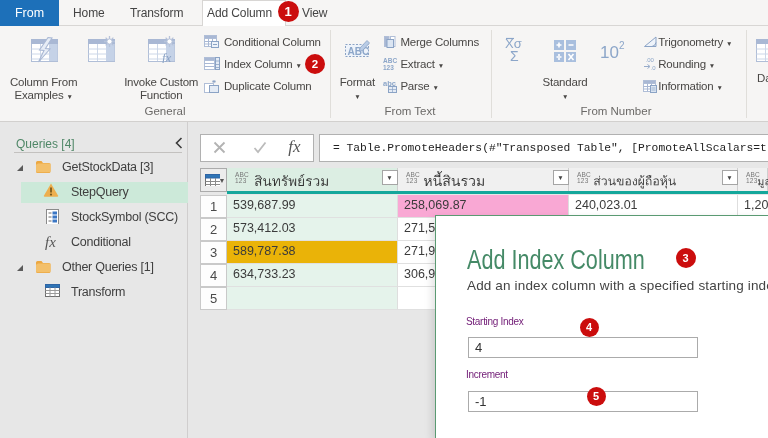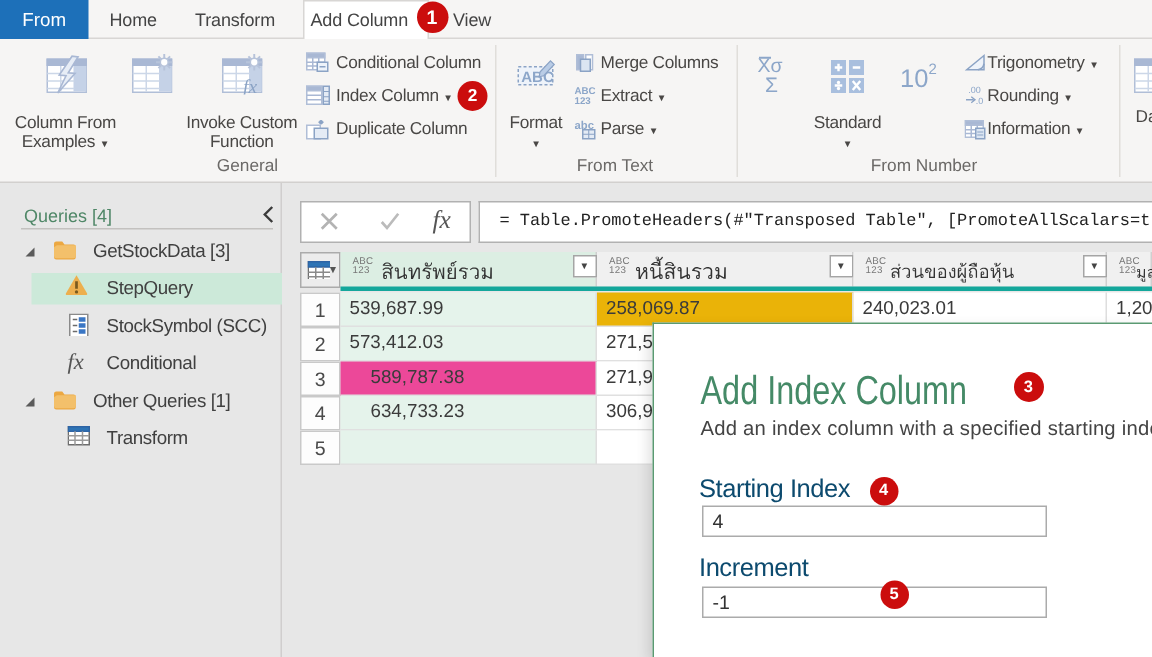--- a/index.html
+++ b/index.html
@@ -7,21 +7,21 @@
 .tabtx{position:absolute;top:0;height:26px;line-height:26px;font-size:12px;color:#444;letter-spacing:-0.1px;white-space:nowrap}
 .bigbtn{position:absolute;top:31px;width:70px;text-align:center}
 .bigtx{font-size:11.5px;color:#494745;line-height:12.5px;margin-top:0;letter-spacing:-0.2px;white-space:nowrap}
 .smrow{position:absolute;height:16px;font-size:11.5px;color:#494745;letter-spacing:-0.2px;white-space:nowrap}
 .glabel{position:absolute;top:105px;font-size:11.5px;color:#6b6967;text-align:center}
 .sep{position:absolute;top:30px;height:88px;width:1px;background:#e0deda}
 .qtx{font-size:12.5px;color:#404040;letter-spacing:-0.25px;white-space:nowrap}
 .hdcell{position:absolute;top:168px;height:23px;border-right:1px solid #cfcfcf}
 .fbtn{position:absolute;top:2px;width:16px;height:15px;background:#fff;border:1px solid #a5a5a5;font-size:6.5px;color:#444;line-height:13.5px;text-align:center}
 .cell{position:absolute;height:23px;font-size:12.5px;color:#3b3b3b;line-height:21.5px;white-space:nowrap;overflow:hidden}
-.dlab{position:absolute;font-size:17px;color:#0c4a6e;letter-spacing:-0.3px}
+.dlab{position:absolute;font-size:10px;color:#701a75;letter-spacing:-0.3px}
 .dinput{position:absolute;left:468px;width:230px;height:21px;background:#fff;border:1px solid #ababab;font-size:13px;color:#333;line-height:19px;padding-left:6px}
 </style></head><body>
 <div class="abs" style="left:0;top:0;width:768px;height:26px;background:#f6f5f4;border-bottom:1px solid #d8d6d4"></div>
 <div class="abs" style="left:0;top:0;width:59px;height:26px;background:#1d70b9;color:#fff;font-size:12.5px;text-align:center;line-height:26px">From</div>
 <div class="tabtx" style="left:73px">Home</div>
 <div class="tabtx" style="left:130px">Transform</div>
 <div class="abs" style="left:202px;top:0;width:84px;height:26px;background:#fff;border:1px solid #d8d6d4;border-bottom:none"></div>
 <div class="tabtx" style="left:207px;z-index:5">Add Column</div>
 <div class="tabtx" style="left:302px">View</div>
 <div style="position:absolute;left:277.5px;top:1.0px;width:21.0px;height:21.0px;border-radius:50%;background:#cb0d0d;color:#fff;font-size:13px;font-weight:bold;text-align:center;line-height:21.0px;z-index:50">1</div>
@@ -319,32 +319,32 @@
     <path d="M485 65L481 69L480 71L480 74L479 75L479 77L480 82L481 84L485 88L487 89L495 89L494 109L490 109L488 110L484 114L483 117L483 129L484 131L488 135L491 136L498 136L500 135L503 132L504 130L505 121L507 121L510 123L517 127L532 135L543 135L543 65L534 65L532 126L528 124L526 122L515 117L506 112L504 110L504 74L503 71L502 69L498 65L495 64L488 64ZM491 116L495 116L494 129L491 129L489 127L489 125L488 123L489 119L490 117ZM493 71L496 74L496 79L493 82L490 83L488 82L486 80L485 78L485 75L486 73L487 72L489 71ZM417 68L410 73L406 77L410 81L412 79L415 77L421 74L424 73L430 72L437 72L444 74L446 75L449 78L451 81L452 85L450 113L443 112L441 113L438 116L437 118L436 122L436 127L438 131L441 134L443 135L446 136L452 136L455 135L459 131L460 129L461 126L461 83L459 77L458 75L456 72L454 70L451 68L447 66L440 64L429 64L424 65ZM446 118L450 118L453 121L453 126L450 129L445 129L442 126L442 121L444 119ZM358 65L355 66L351 68L344 75L342 78L340 82L339 85L340 88L346 88L357 90L369 93L373 95L376 98L377 100L376 113L369 112L367 113L364 116L363 119L363 129L365 133L368 135L371 136L378 136L382 134L383 133L385 129L386 126L386 96L385 94L381 90L378 88L373 86L367 84L363 83L359 83L353 80L355 77L357 75L361 73L365 72L371 72L375 73L385 77L394 77L394 74L395 71L396 69L387 69L380 66L372 64L362 64ZM370 119L372 118L376 118L378 119L379 122L379 127L377 129L372 129L369 126ZM255 66L253 68L251 72L251 81L253 85L256 88L259 89L267 89L267 135L277 135L281 133L295 125L303 121L306 122L306 128L307 131L308 133L310 135L312 136L319 136L322 135L326 131L327 129L327 116L325 112L321 108L316 107L314 105L314 65L306 65L306 110L304 112L300 114L276 124L276 77L274 70L272 68L272 67L271 66L267 64L260 64L257 65ZM316 115L318 116L320 118L321 120L321 127L317 130L315 128L314 125L314 117ZM260 71L264 71L267 74L267 80L265 82L263 83L260 83L257 80L256 78L256 76L258 72ZM89 66L87 68L85 72L85 81L87 85L90 88L93 89L101 89L101 135L111 135L115 133L129 125L137 121L140 122L140 128L141 131L142 133L144 135L146 136L153 136L156 135L160 131L161 129L161 116L159 112L155 108L150 107L148 105L148 65L140 65L140 110L138 112L134 114L110 124L110 77L108 70L106 68L106 67L105 66L101 64L94 64L91 65ZM150 115L152 116L154 118L155 120L155 127L151 130L149 128L148 125L148 117ZM94 71L98 71L101 74L101 80L99 82L97 83L94 83L91 80L90 78L90 76L92 72ZM3 67L1 70L0 73L0 78L1 82L2 84L5 87L7 88L15 88L15 136L28 136L29 134L30 129L32 124L36 116L42 106L48 98L55 92L58 95L59 97L59 136L68 136L68 96L67 93L63 87L66 83L67 80L67 72L65 68L64 67L63 67L61 65L58 64L51 64L48 65L44 69L43 71L42 76L43 82L45 84L46 86L48 87L43 93L39 97L33 106L29 113L27 119L25 123L24 74L23 70L22 68L19 65L17 64L8 64L6 65ZM57 71L59 73L60 75L60 79L57 82L54 83L52 82L49 79L49 74L52 71ZM10 70L13 70L16 73L17 75L17 77L16 79L14 81L12 82L10 82L8 81L7 80L6 78L6 73L8 71ZM241 60L231 60L230 62L229 65L223 71L221 70L217 67L215 66L212 65L207 64L196 64L192 65L186 67L181 70L177 73L174 76L174 78L176 82L179 81L182 78L190 74L193 73L197 72L204 72L209 73L215 76L218 79L220 82L221 85L222 90L221 97L218 94L215 92L213 91L206 89L197 89L193 90L190 91L188 92L185 94L182 97L180 100L179 102L178 105L178 126L179 129L180 131L183 134L187 136L193 136L196 135L198 134L200 132L202 128L202 118L201 115L198 112L195 111L187 111L187 106L188 104L193 99L195 98L199 97L204 97L208 98L212 100L215 102L217 104L219 107L220 109L221 112L222 119L222 135L231 135L231 90L230 83L228 79L228 77L230 75L234 73L236 71L238 68L240 64ZM190 118L194 118L197 121L197 126L196 128L195 129L193 130L190 130L187 127L186 125L186 122ZM174 53L190 53L212 55L220 57L227 58L231 58L231 54L229 49L226 44L220 38L214 35L208 33L197 33L191 35L187 37L184 39L178 45L176 48ZM187 47L191 43L194 41L201 39L206 39L210 40L214 42L219 47L219 48L221 50L216 51L206 49L197 49ZM164 1L156 1L155 3L154 6L151 10L147 14L143 17L137 20L137 17L138 14L138 6L136 4L136 3L135 2L133 1L130 0L125 0L121 2L120 3L119 5L119 12L120 14L122 16L124 17L130 19L129 21L125 24L124 29L129 29L134 28L138 26L138 40L136 38L133 36L128 34L124 33L114 33L110 34L105 36L100 39L93 46L91 49L90 52L103 52L125 54L146 57L148 58L147 27L140 26L143 24L148 22L152 19L159 12L161 9L163 5L163 3ZM105 46L108 43L112 41L117 40L124 40L127 41L131 43L134 50L127 48L118 47ZM128 3L130 4L133 7L133 10L129 14L126 14L122 10L122 8L123 6L125 4Z" fill="#333333" fill-rule="evenodd"></path>
   </svg>
 <svg style="position:absolute;left:594px;top:175.1px" width="82.0" height="13.5" viewBox="0 0 854 141">
     <path d="M744 114L742 116L741 118L740 123L741 127L743 129L745 130L752 131L752 140L759 140L759 121L758 118L756 115L752 113L747 113ZM747 117L750 117L752 119L752 125L750 127L747 127L745 125L744 123L744 121L745 119ZM486 116L484 120L484 125L485 127L488 130L496 131L496 140L520 140L520 114L513 114L512 135L503 134L503 123L502 119L501 117L498 114L496 113L491 113L487 115ZM491 117L493 117L496 120L496 124L493 127L491 127L488 124L488 120ZM781 38L779 40L777 44L777 53L779 57L782 60L785 61L793 61L793 107L803 107L807 105L821 97L829 93L832 94L832 100L833 103L834 105L836 107L838 108L845 108L848 107L852 103L853 101L853 88L851 84L847 80L842 79L840 77L840 37L832 37L832 82L830 84L826 86L802 96L802 49L800 42L798 40L798 39L797 38L793 36L786 36L783 37ZM842 87L844 88L846 90L847 92L847 99L843 102L841 100L840 97L840 89ZM786 43L790 43L793 46L793 52L791 54L789 55L786 55L783 52L782 50L782 48L784 44ZM695 39L693 42L692 45L692 50L693 54L694 56L697 59L699 60L707 60L707 108L720 108L721 106L722 101L724 96L728 88L734 78L740 70L747 64L750 67L751 69L751 108L760 108L760 68L759 65L755 59L758 55L759 52L759 44L757 40L756 39L755 39L753 37L750 36L743 36L740 37L736 41L735 43L734 48L735 54L737 56L738 58L740 59L735 65L731 69L725 78L721 85L719 91L717 95L716 46L715 42L714 40L711 37L709 36L700 36L698 37ZM749 43L751 45L752 47L752 51L749 54L746 55L744 54L741 51L741 46L744 43ZM702 42L705 42L708 45L709 47L709 49L708 51L706 53L704 54L702 54L700 53L699 52L698 50L698 45L700 43ZM627 41L624 44L623 44L621 46L619 50L621 52L623 53L627 49L630 47L632 46L635 45L641 44L647 44L652 45L656 47L658 49L659 49L663 54L664 56L665 61L665 98L663 100L632 99L633 85L642 86L644 85L646 83L647 81L648 78L648 72L647 68L645 66L645 65L644 64L643 64L641 62L631 62L629 63L626 66L624 70L623 75L623 108L674 108L674 60L673 53L672 50L670 46L665 41L662 39L656 37L651 36L639 36L632 38L630 39ZM635 68L638 68L640 69L642 71L642 77L640 79L638 80L635 80L633 79L632 78L631 76L631 73L632 71ZM553 40L549 43L545 47L542 51L539 58L542 58L546 60L551 66L546 71L544 75L543 79L543 96L544 100L546 104L548 106L552 108L559 108L563 106L566 103L567 101L568 98L568 92L567 89L566 87L563 84L560 83L556 83L553 85L552 79L553 76L555 72L557 69L560 67L560 65L559 63L554 58L549 55L556 48L562 45L567 44L572 44L577 45L581 47L585 51L588 57L589 61L589 107L598 107L598 60L597 55L595 49L594 47L587 40L583 38L576 36L564 36L557 38ZM555 90L558 90L560 91L562 93L562 98L561 100L557 102L555 102L551 98L551 94L552 92L553 91ZM471 37L467 41L465 45L464 51L464 108L474 108L483 96L485 92L491 84L493 83L496 86L504 99L507 102L509 106L511 108L520 108L520 37L511 37L510 95L507 91L503 84L496 73L495 70L491 69L483 81L482 84L476 93L474 95L474 59L478 61L481 61L485 59L487 57L489 53L489 45L488 42L486 39L483 37L480 36L474 36ZM477 43L479 43L481 44L483 46L483 52L481 54L479 55L476 55L473 52L472 50L472 48L473 46L475 44ZM437 36L431 36L428 37L426 39L425 39L424 40L422 44L421 50L422 55L423 57L426 60L429 61L437 61L437 95L433 99L430 100L426 100L423 99L418 94L417 91L416 86L415 75L413 68L405 64L403 64L408 92L410 98L412 101L416 105L420 107L424 108L433 108L437 107L439 106L441 104L442 104L443 103L443 102L445 100L446 97L446 46L445 43L444 41L440 37ZM431 43L434 43L438 47L438 50L437 52L434 55L431 55L429 54L428 53L427 51L427 46L429 44ZM335 41L332 44L331 44L329 46L327 50L329 52L331 53L335 49L338 47L340 46L343 45L349 44L355 44L360 45L364 47L366 49L367 49L371 54L372 56L373 61L373 98L371 100L340 99L341 85L350 86L352 85L354 83L355 81L356 78L356 72L355 68L353 66L353 65L352 64L351 64L349 62L339 62L337 63L334 66L332 70L331 75L331 108L382 108L382 60L381 53L380 50L378 46L373 41L370 39L364 37L359 36L347 36L340 38L338 39ZM343 68L346 68L348 69L350 71L350 77L348 79L346 80L343 80L341 79L340 78L339 76L339 73L340 71ZM243 41L239 46L238 48L236 54L236 62L237 66L238 68L242 72L245 73L252 73L255 72L258 69L259 67L260 64L260 57L259 54L257 52L253 50L250 48L253 45L256 44L260 44L264 45L266 46L271 51L272 53L273 58L268 62L268 63L266 65L265 67L264 70L264 108L305 108L305 37L296 37L295 100L273 99L273 70L274 67L275 65L281 59L281 53L279 47L278 45L273 40L270 38L263 36L254 36L250 37L246 39L244 41ZM249 55L252 56L254 58L254 64L251 67L247 67L245 66L244 65L243 63L243 59L246 56ZM153 38L151 40L149 44L149 53L151 57L154 60L157 61L165 61L165 107L175 107L179 105L193 97L201 93L204 94L204 100L205 103L206 105L208 107L210 108L217 108L220 107L224 103L225 101L225 88L223 84L219 80L214 79L212 77L212 37L204 37L204 82L202 84L198 86L174 96L174 49L172 42L170 40L170 39L169 38L165 36L158 36L155 37ZM214 87L216 88L218 90L219 92L219 99L215 102L213 100L212 97L212 89ZM158 43L162 43L165 46L165 52L163 54L161 55L158 55L155 52L154 50L154 48L156 44ZM87 40L80 45L76 49L80 53L82 51L85 49L91 46L94 45L100 44L107 44L114 46L116 47L119 50L121 53L122 57L120 85L113 84L111 85L108 88L107 90L106 94L106 99L108 103L111 106L113 107L116 108L122 108L125 107L129 103L130 101L131 98L131 55L129 49L128 47L126 44L124 42L121 40L117 38L110 36L99 36L94 37ZM116 90L120 90L123 93L123 98L120 101L115 101L112 98L112 93L114 91ZM67 32L57 32L56 34L55 37L49 43L47 42L43 39L41 38L38 37L33 36L22 36L18 37L12 39L7 42L3 45L0 48L0 50L2 54L5 53L8 50L16 46L19 45L23 44L30 44L35 45L41 48L44 51L46 54L47 57L48 62L47 69L44 66L41 64L39 63L32 61L23 61L19 62L16 63L14 64L11 66L8 69L6 72L5 74L4 77L4 98L5 101L6 103L9 106L13 108L19 108L22 107L24 106L26 104L28 100L28 90L27 87L24 84L21 83L13 83L13 78L14 76L19 71L21 70L25 69L30 69L34 70L38 72L41 74L43 76L45 79L46 81L47 84L48 91L48 107L57 107L57 62L56 55L54 51L54 49L56 47L60 45L62 43L64 40L66 36ZM16 90L20 90L23 93L23 98L22 100L21 101L19 102L16 102L13 99L12 97L12 94ZM51 9L51 25L58 25L58 9ZM724 29L728 29L729 28L734 28L738 27L743 25L749 22L752 20L759 13L761 10L764 4L764 2L756 2L755 4L754 7L752 10L746 16L743 18L737 21L736 19L738 16L738 7L737 5L735 3L733 2L730 1L725 1L723 2L719 6L719 13L720 15L722 17L724 18L730 20L724 25ZM727 5L729 5L732 8L732 12L730 14L728 15L726 14L724 12L723 9ZM485 29L489 29L490 28L495 28L499 27L504 25L510 22L513 20L520 13L522 10L525 4L525 2L517 2L516 4L515 7L513 10L507 16L504 18L498 21L497 19L499 16L499 7L498 5L496 3L494 2L491 1L486 1L484 2L480 6L480 13L481 15L483 17L485 18L491 20L485 25ZM488 5L490 5L493 8L493 12L491 14L489 15L487 14L485 12L484 9ZM596 1L588 1L587 13L583 10L582 0L574 0L573 6L563 6L556 8L552 10L548 13L545 16L542 20L540 25L555 25L576 27L584 28L591 30L596 30ZM555 19L559 15L561 14L564 13L572 13L575 14L579 16L582 22L576 22L566 21Z" fill="#333333" fill-rule="evenodd"></path>
   </svg>
 <svg style="position:absolute;left:758px;top:177.3px" width="25.0" height="11.0" viewBox="0 0 301 132">
     <path d="M32 107L30 111L30 116L31 118L34 121L42 122L42 131L66 131L66 105L59 105L58 126L49 125L49 114L48 110L47 108L44 105L42 104L37 104L33 106ZM37 108L39 108L42 111L42 115L39 118L37 118L34 115L34 111ZM263 29L260 31L253 38L251 42L251 44L250 46L254 47L257 46L264 38L268 36L272 35L277 35L281 36L283 37L289 43L291 50L291 99L300 99L300 49L299 44L298 41L296 37L290 31L286 29L280 27L270 27ZM177 32L171 38L169 41L167 47L166 53L166 62L167 68L171 84L171 99L184 99L185 94L186 87L189 78L191 74L193 73L196 76L199 77L204 77L207 76L211 72L212 70L212 59L211 57L208 54L206 53L200 52L196 53L194 54L191 56L188 59L186 62L183 68L182 71L181 78L179 82L177 77L175 64L175 55L176 50L177 47L178 45L185 38L187 37L190 36L195 35L201 35L206 36L209 37L211 38L218 45L220 50L221 56L221 99L230 99L230 54L229 48L227 42L226 40L224 37L221 34L217 31L215 30L209 28L205 27L191 27L183 29ZM204 59L207 62L207 67L204 70L201 71L199 70L196 67L196 63L197 61L198 60L200 59ZM90 36L87 40L89 44L91 45L94 42L97 40L103 37L106 36L111 35L117 35L122 36L128 39L132 43L134 47L135 51L134 60L131 57L128 55L126 54L119 52L110 52L106 53L103 54L101 55L98 57L95 60L92 66L91 69L91 88L92 91L94 95L96 97L100 99L107 99L111 97L114 94L115 92L116 88L116 84L115 80L114 78L111 75L109 74L100 74L100 70L101 67L106 62L108 61L112 60L117 60L124 62L127 64L131 68L133 72L135 79L135 98L144 98L144 50L143 45L142 42L140 38L134 32L128 29L125 28L120 27L109 27L105 28L102 29L94 33ZM103 81L107 81L110 84L110 90L108 92L106 93L103 93L100 90L99 88L99 86L100 84ZM6 28L2 32L1 34L1 37L0 38L0 40L1 45L2 47L6 51L8 52L16 52L15 72L11 72L9 73L5 77L4 80L4 92L5 94L9 98L12 99L19 99L21 98L24 95L25 93L26 84L28 84L31 86L38 90L53 98L64 98L64 28L55 28L53 89L49 87L47 85L36 80L27 75L25 73L25 37L24 34L23 32L19 28L16 27L9 27ZM12 79L16 79L15 92L12 92L10 90L10 88L9 86L10 82L11 80ZM14 34L17 37L17 42L14 45L11 46L9 45L7 43L6 41L6 38L7 36L8 35L10 34ZM222 0L222 16L229 16L229 0Z" fill="#333333" fill-rule="evenodd"></path>
   </svg>
 <div class="abs" style="left:227px;top:190.5px;width:541px;height:3.5px;background:#14a79b"></div>
 <div class="cell" style="left:227px;top:194.5px;width:171px;background:#e5f3eb;border-right:1px solid #dedede;border-bottom:1px solid #e0e0e0;padding-left:6px">539,687.99</div>
-<div class="cell" style="left:398px;top:194.5px;width:171px;background:#eab308;border-right:1px solid #dedede;border-bottom:1px solid #e0e0e0;padding-left:6px">258,069.87</div>
+<div class="cell" style="left:398px;top:194.5px;width:171px;background:#f9a8d4;border-right:1px solid #dedede;border-bottom:1px solid #e0e0e0;padding-left:6px">258,069.87</div>
 <div class="cell" style="left:569px;top:194.5px;width:169px;background:#fff;border-right:1px solid #dedede;border-bottom:1px solid #e0e0e0;padding-left:6px">240,023.01</div>
 <div class="cell" style="left:738px;top:194.5px;width:30px;background:#fff;border-bottom:1px solid #e0e0e0;padding-left:6px">1,200,000</div>
 <div class="cell" style="left:227px;top:217.5px;width:171px;background:#e5f3eb;border-right:1px solid #dedede;border-bottom:1px solid #e0e0e0;padding-left:6px">573,412.03</div>
 <div class="cell" style="left:398px;top:217.5px;width:171px;background:#fff;border-right:1px solid #dedede;border-bottom:1px solid #e0e0e0;padding-left:6px">271,587.55</div>
 <div class="cell" style="left:569px;top:217.5px;width:169px;background:#fff;border-right:1px solid #dedede;border-bottom:1px solid #e0e0e0;padding-left:6px"></div>
 <div class="cell" style="left:738px;top:217.5px;width:30px;background:#fff;border-bottom:1px solid #e0e0e0;padding-left:6px"></div>
-<div class="cell" style="left:227px;top:240.5px;width:171px;background:#ec4899;border-right:1px solid #dedede;border-bottom:1px solid #e0e0e0;padding-left:20px">589,787.38</div>
+<div class="cell" style="left:227px;top:240.5px;width:171px;background:#eab308;border-right:1px solid #dedede;border-bottom:1px solid #e0e0e0;padding-left:6px">589,787.38</div>
 <div class="cell" style="left:398px;top:240.5px;width:171px;background:#fff;border-right:1px solid #dedede;border-bottom:1px solid #e0e0e0;padding-left:6px">271,913.25</div>
 <div class="cell" style="left:569px;top:240.5px;width:169px;background:#fff;border-right:1px solid #dedede;border-bottom:1px solid #e0e0e0;padding-left:6px"></div>
 <div class="cell" style="left:738px;top:240.5px;width:30px;background:#fff;border-bottom:1px solid #e0e0e0;padding-left:6px"></div>
-<div class="cell" style="left:227px;top:263.5px;width:171px;background:#e5f3eb;border-right:1px solid #dedede;border-bottom:1px solid #e0e0e0;padding-left:20px">634,733.23</div>
+<div class="cell" style="left:227px;top:263.5px;width:171px;background:#e5f3eb;border-right:1px solid #dedede;border-bottom:1px solid #e0e0e0;padding-left:6px">634,733.23</div>
 <div class="cell" style="left:398px;top:263.5px;width:171px;background:#fff;border-right:1px solid #dedede;border-bottom:1px solid #e0e0e0;padding-left:6px">306,997.52</div>
 <div class="cell" style="left:569px;top:263.5px;width:169px;background:#fff;border-right:1px solid #dedede;border-bottom:1px solid #e0e0e0;padding-left:6px"></div>
 <div class="cell" style="left:738px;top:263.5px;width:30px;background:#fff;border-bottom:1px solid #e0e0e0;padding-left:6px"></div>
 <div class="cell" style="left:227px;top:286.5px;width:171px;background:#e5f3eb;border-right:1px solid #dedede;border-bottom:1px solid #e0e0e0;padding-left:6px"></div>
 <div class="cell" style="left:398px;top:286.5px;width:171px;background:#fff;border-right:1px solid #dedede;border-bottom:1px solid #e0e0e0;padding-left:6px"></div>
 <div class="cell" style="left:569px;top:286.5px;width:169px;background:#fff;border-right:1px solid #dedede;border-bottom:1px solid #e0e0e0;padding-left:6px"></div>
 <div class="cell" style="left:738px;top:286.5px;width:30px;background:#fff;border-bottom:1px solid #e0e0e0;padding-left:6px"></div>
 <div class="abs" style="left:435px;top:215px;width:333px;height:223px;background:#fff;border:1px solid #5a9a72;border-right:none;border-bottom:none;box-shadow:-3px 3px 8px rgba(0,0,0,0.12);z-index:40"></div>
 <div class="abs" style="left:467px;top:247px;font-size:27px;line-height:27px;color:#458a67;transform:scaleX(0.8);transform-origin:left top;white-space:nowrap;z-index:41">Add Index Column</div>
 <div style="position:absolute;left:675.5px;top:248px;width:20px;height:20px;border-radius:50%;background:#cb0d0d;color:#fff;font-size:11px;font-weight:bold;text-align:center;line-height:20px;z-index:50">3</div>

